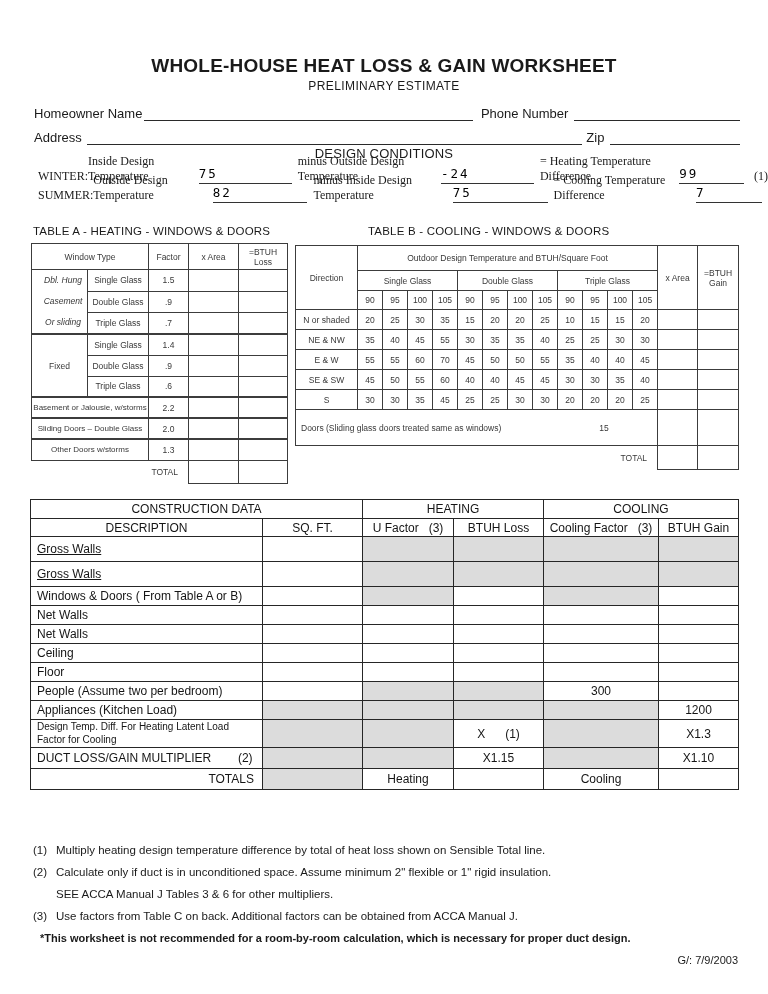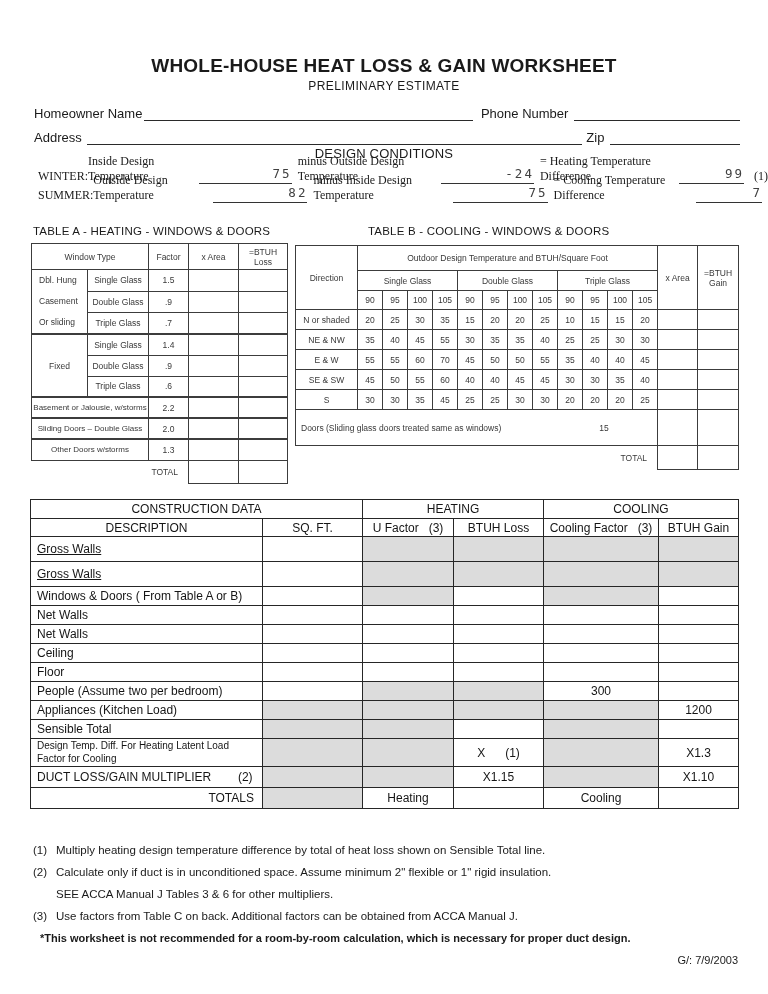--- a/index.html
+++ b/index.html
@@ -13,41 +13,41 @@
 
   .form-row{left:34px;right:28px;display:flex;align-items:flex-end;font-size:13px;height:17px;}
   .form-row .lbl{white-space:pre;padding-right:2px;}
   .fill{border-bottom:1px solid #2a2a2a;height:100%;}
   .grow{flex:1;}
 
   
   .dc-head{top:113px;left:0;width:100%;text-align:center;font-size:13px;letter-spacing:.2px;}
   .dc-row{left:38px;display:flex;align-items:flex-end;font-family:"Liberation Serif",serif;font-size:12px;height:17px;}
   .dc-row .season{width:59px;}
-  .slot{display:inline-block;border-bottom:1px solid #333;text-align:right;
-        font-family:"DejaVu Sans Mono",monospace;font-size:12.5px;color:#404040;
+  .slot{display:inline-block;border-bottom:1px solid #333;text-align:left;
+        font-family:"DejaVu Sans Mono",monospace;font-size:12.5px;color:#000000;
         letter-spacing:2px;margin:0 6px;height:16px;line-height:14px;}
   .w115{width:115px;} .w80{width:80px;}
   .suffix{margin-left:4px;}
 
   .tbl-title{font-size:11.5px;letter-spacing:.2px;}
 
   
   table{border-collapse:collapse;table-layout:fixed;}
   .ab{font-size:8.5px;color:#383838;text-align:center;}
   .ab td,.ab th{border:1px solid #3c3c3c;padding:0;font-weight:normal;overflow:hidden;}
   .ab .pre{white-space:pre-line;}
   .ab .blank{border:none;background:transparent;}
   .ab .rt{text-align:right;padding-right:10px;}
   #tableA{width:256px;padding-left:12px;}
   #tableA tr{height:21px;}
   #tableA tr.hdr{height:26px;}
   #tableA tr.total{height:23px;}
   #tableA .gt td{border-top-width:2px;}
-  #tableA .group-label{text-align:left;padding-left:7px;}
+  #tableA .group-label{text-align:center;padding-left:7px;font-style:italic;}
   #tableA .group-label div{line-height:21px;}
   #tableA .fit{font-size:8px;}
   #tableB{width:443px;}
   #tableB tbody tr{height:20px;}
   #tableB tr.h25{height:25px;} #tableB tr.h20{height:20px;} #tableB tr.h19{height:19px;}
   #tableB tr.h21{height:36px;} #tableB tr.h24{height:24px;}
   #tableB .doors{text-align:left;padding-left:5px;position:relative;}
   #tableB .doors-15{position:absolute;left:84%;top:50%;transform:translateY(-50%);}
 
   
@@ -444,28 +444,20 @@
           <td></td>
         </tr>
         <tr>
           <td class="lbl">Appliances (Kitchen Load)</td>
           <td class="shaded"></td>
           <td class="shaded"></td>
           <td class="shaded"></td>
           <td class="shaded"></td>
           <td>1200</td>
         </tr>
-        <tr>
-          <td class="lbl">Sensible Total</td>
-          <td class="shaded"></td>
-          <td class="shaded"></td>
-          <td></td>
-          <td class="shaded"></td>
-          <td></td>
-        </tr>
         <tr class="tall">
           <td class="lbl sm">Design Temp. Diff. For Heating Latent Load
 Factor for Cooling</td>
           <td class="shaded"></td>
           <td class="shaded"></td>
           <td>X      (1)</td>
           <td class="shaded"></td>
           <td>X1.3</td>
         </tr>
         <tr class="mid">

